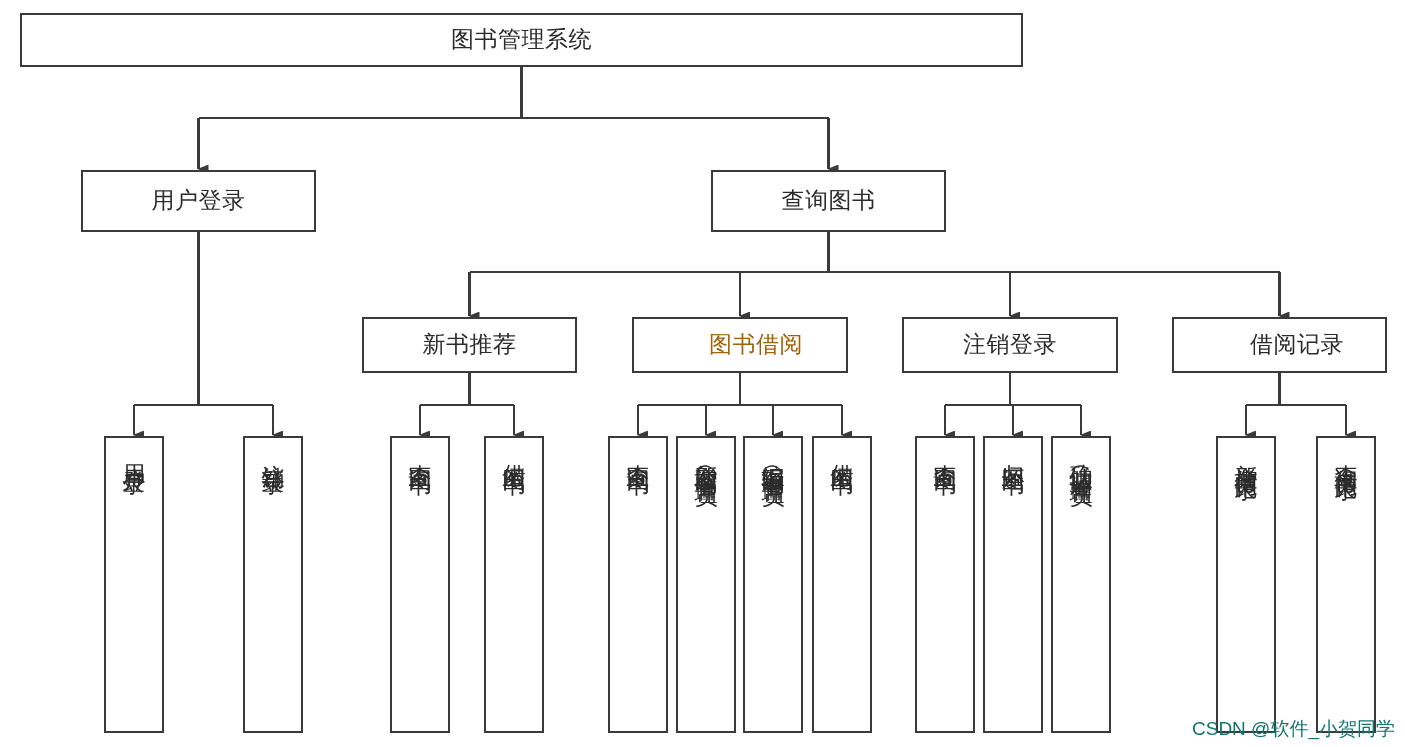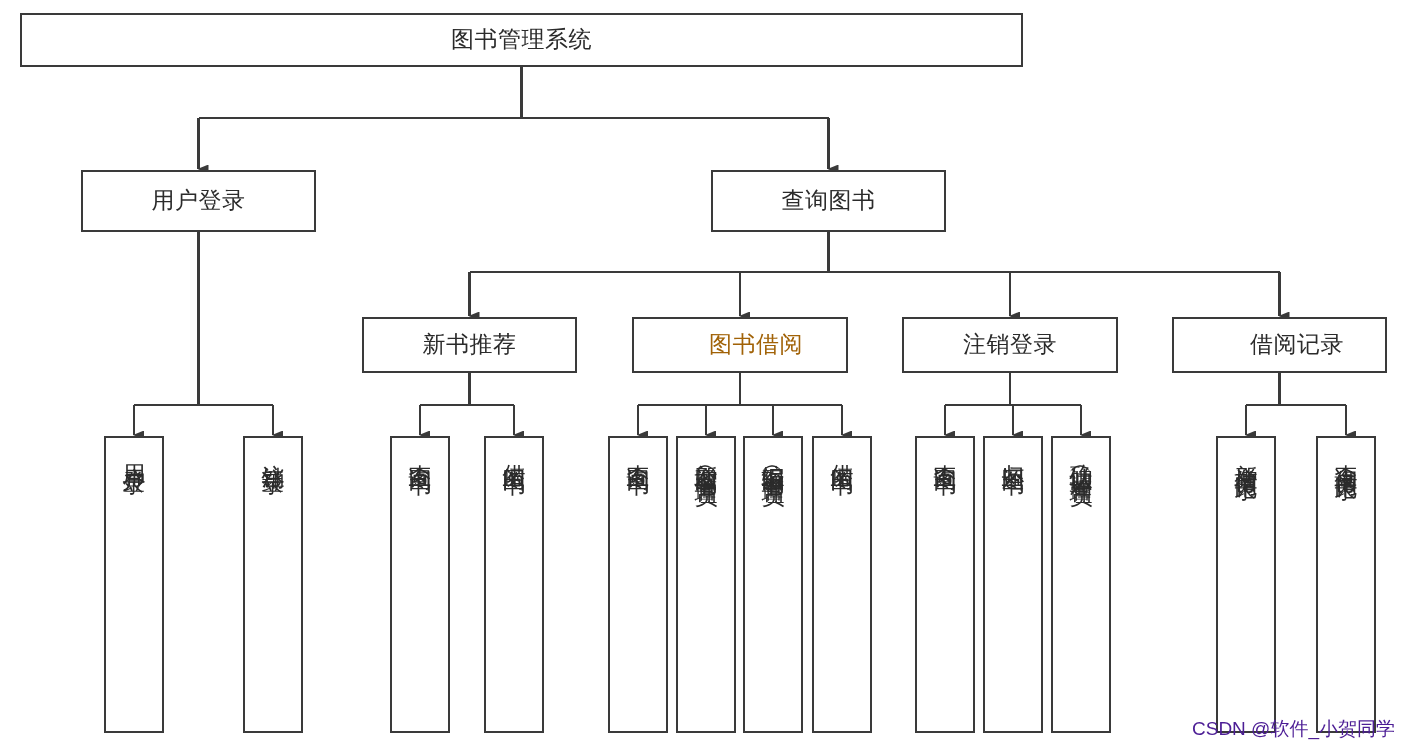--- a/index.html
+++ b/index.html
@@ -178,14 +178,14 @@
       <div class="node-box level-4" style="left: 1051px; top: 436px; width: 60px; height: 297px; background: rgb(255, 255, 255); border-color: rgb(58, 58, 58);">
         <span class="node-label" style="color: rgb(43, 43, 43);">确认归还（管理员）</span>
       </div>
       <div class="node-box level-4" style="left: 1216px; top: 436px; width: 60px; height: 297px; background: rgb(255, 255, 255); border-color: rgb(58, 58, 58);">
         <span class="node-label" style="color: rgb(43, 43, 43);">新增借阅记录</span>
       </div>
       <div class="node-box level-4" style="left: 1316px; top: 436px; width: 60px; height: 297px; background: rgb(255, 255, 255); border-color: rgb(58, 58, 58);">
         <span class="node-label" style="color: rgb(43, 43, 43);">查询借阅记录</span>
       </div>
     </div>
-  <div class="watermark" style="left: 1192px; top: 716px; color: #4c1d95;">CSDN @软件_小贺同学</div>
+  <div class="watermark" style="left: 1192px; top: 716px; color: #0f766e;">CSDN @软件_小贺同学</div>
 </div>
 
 </body></html>

